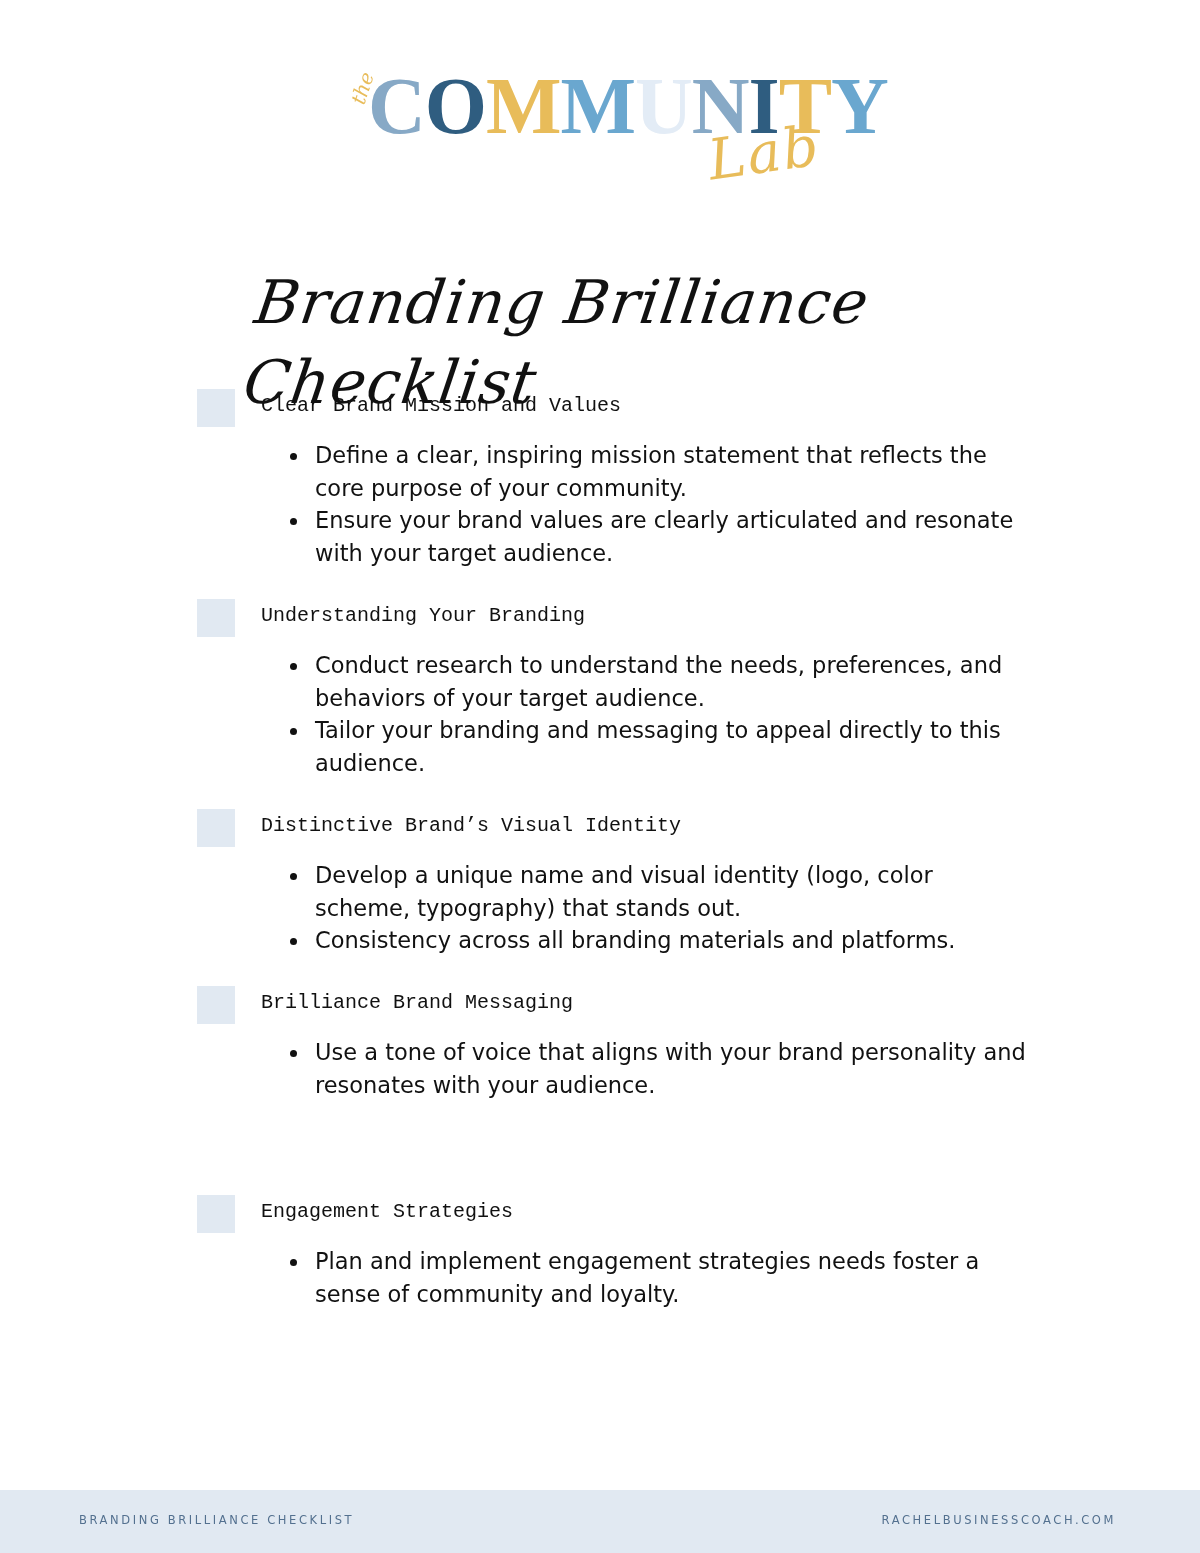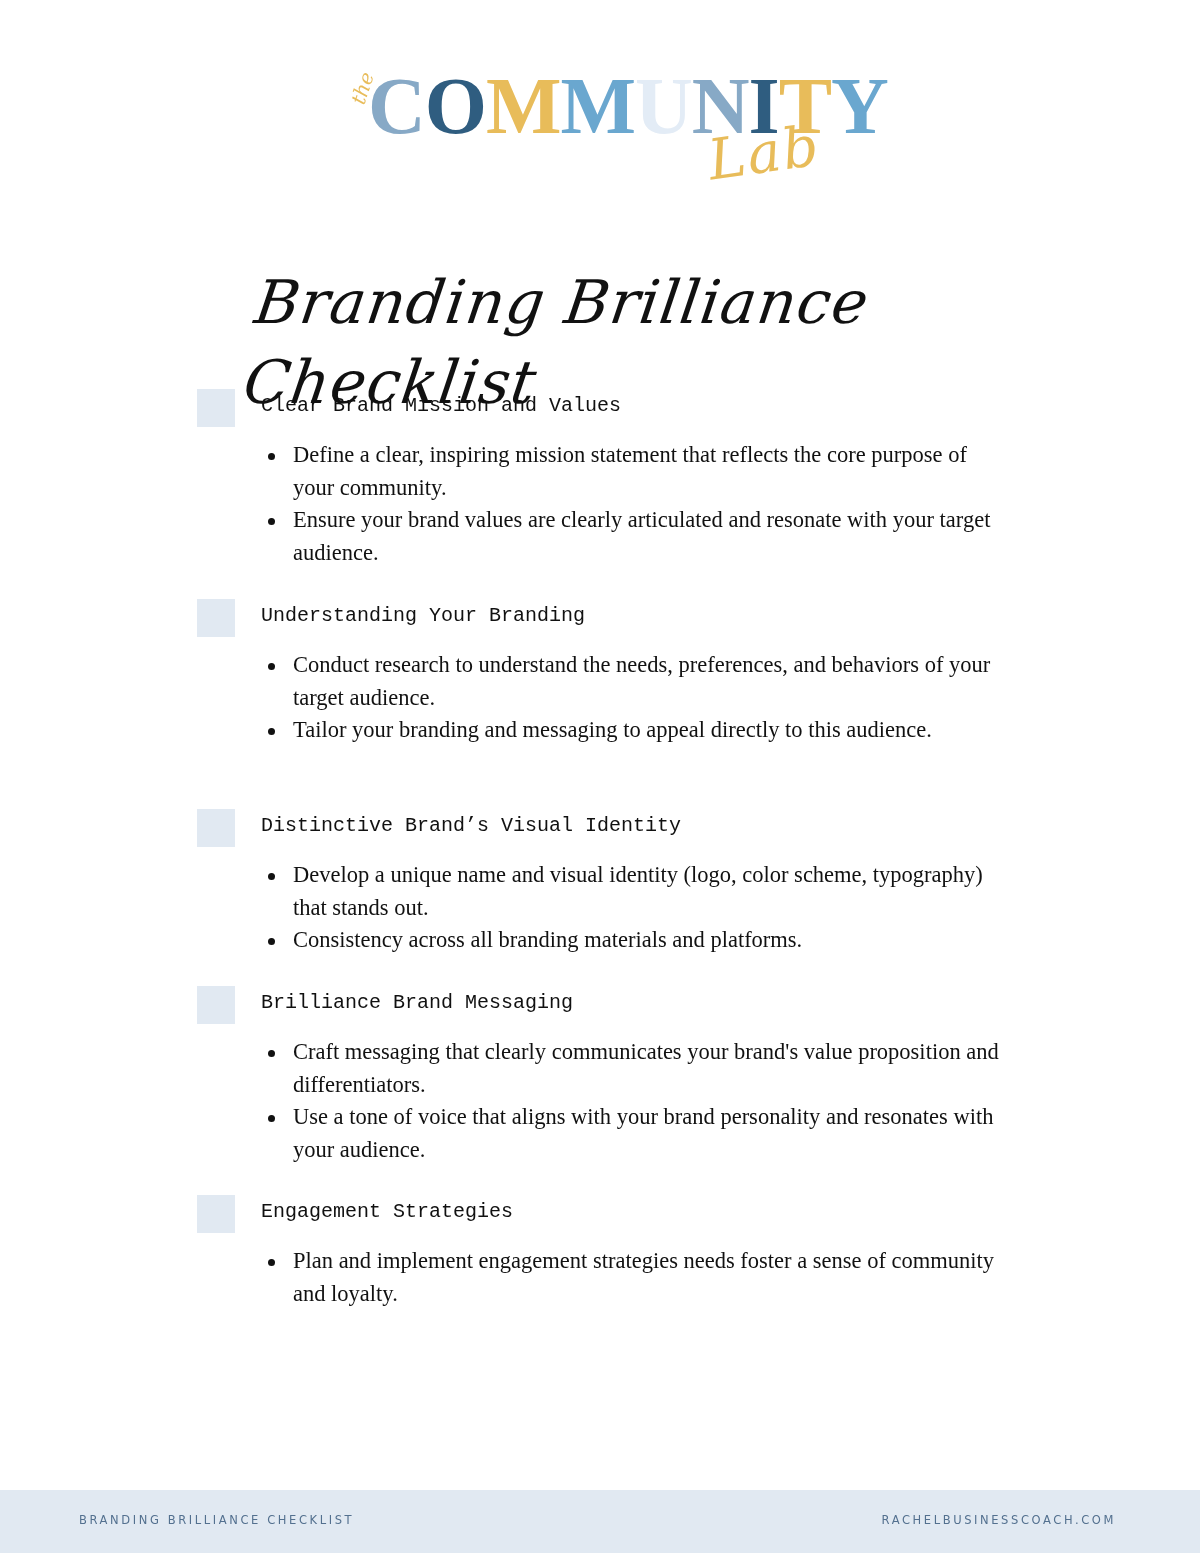--- a/index.html
+++ b/index.html
@@ -42,21 +42,21 @@
     .section { position: absolute; left: 197px; width: 820px; }
     .checkbox {
       position: absolute; left: 0; top: 0; width: 38px; height: 38px;
       background: #e1e9f2; border: none; cursor: pointer;
     }
     .section-title {
       position: absolute; left: 64px; top: 2px;
       font-family: Liberation Mono, monospace; font-size: 20px; line-height: 30px;
       color: #111111; white-space: nowrap;
     }
-    .bullets { position: absolute; left: 68px; top: 50px; width: 740px; list-style: none; font-family: Liberation Serif, serif; }
+    .bullets { position: absolute; left: 90px; top: 50px; width: 740px; list-style: none; }
     .bullets li {
       position: relative; padding-left: 28px;
       font-size: 22.5px; line-height: 32.5px; color: #111111;
     }
     .bullets li::before {
       content: ""; position: absolute; left: 3px; top: 14px;
       width: 7px; height: 7px; border-radius: 50%; background: #111111;
     }
 
     
@@ -108,21 +108,20 @@
   <ul class="bullets">
     <li>Develop a unique name and visual identity (logo, color scheme, typography) that stands out.</li>
     <li>Consistency across all branding materials and platforms.</li>
   </ul>
 </div>
 
 <div class="section" style="top:986px;">
   <div class="checkbox" role="checkbox" aria-checked="false"></div>
   <div class="section-title">Brilliance Brand Messaging</div>
   <ul class="bullets">
-    <li>Craft messaging that clearly communicates your brand's value proposition and differentiators.</li>
     <li>Use a tone of voice that aligns with your brand personality and resonates with your audience.</li>
   </ul>
 </div>
 
 <div class="section" style="top:1195px;">
   <div class="checkbox" role="checkbox" aria-checked="false"></div>
   <div class="section-title">Engagement Strategies</div>
   <ul class="bullets">
     <li>Plan and implement engagement strategies needs foster a sense of community and loyalty.</li>
   </ul>

